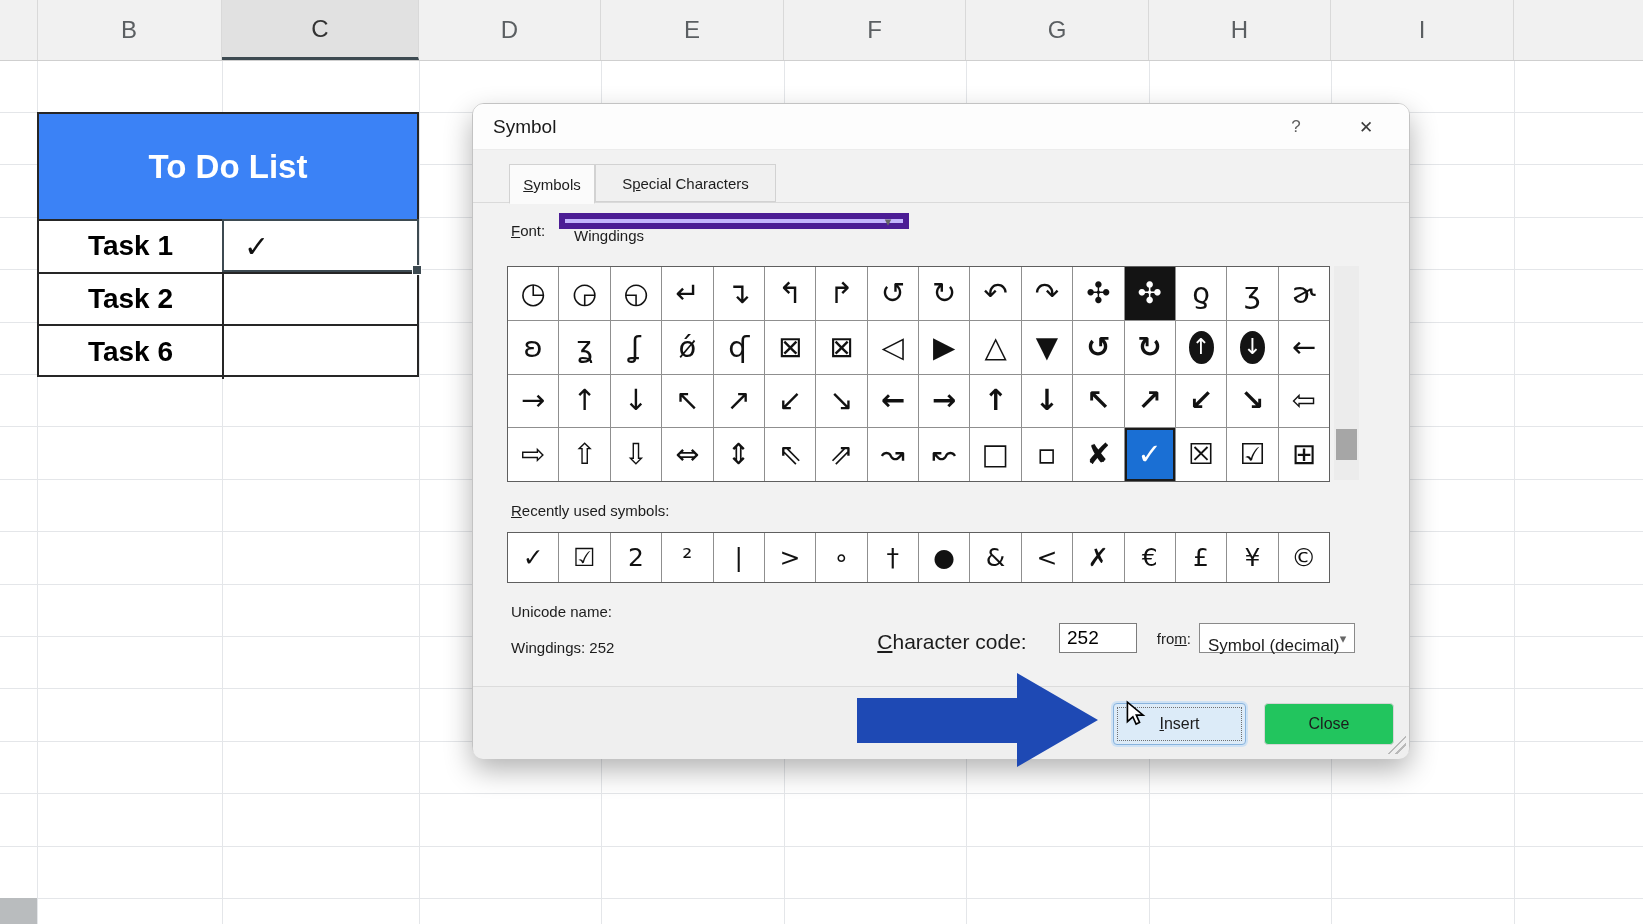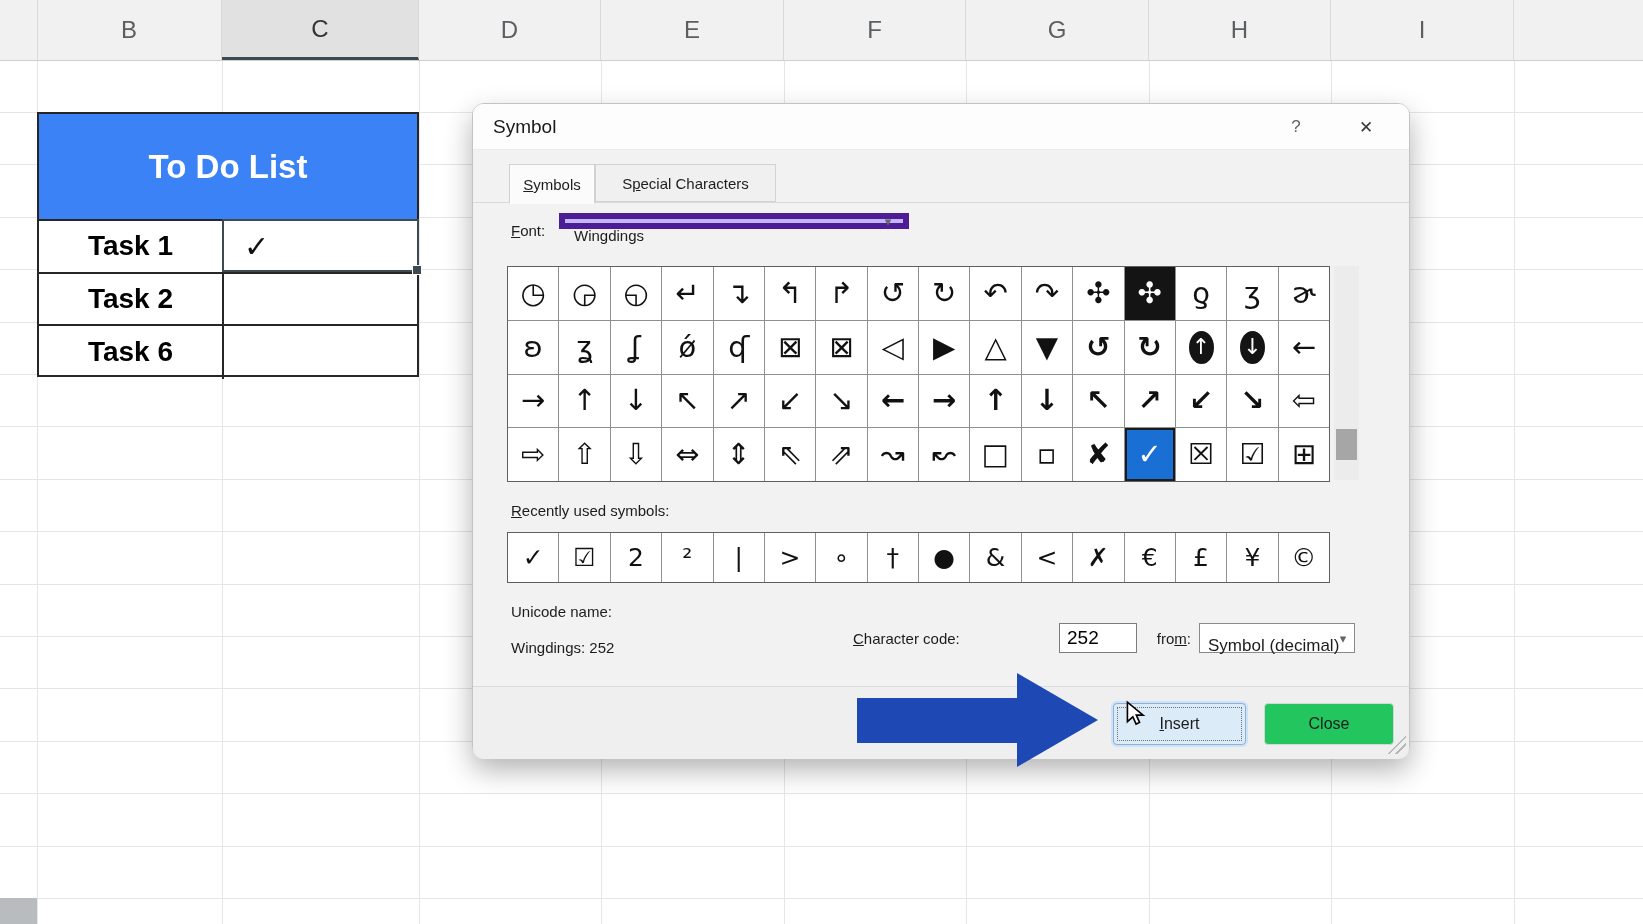--- a/index.html
+++ b/index.html
@@ -73,21 +73,21 @@
   #grid-scrollbar{position:absolute;left:861px;top:162px;width:25px;height:214px;background:#ececec;}
   #grid-scroll-thumb{position:absolute;left:2px;top:163px;width:21px;height:31px;background:#a6a6a6;}
 
   #recent-label{position:absolute;left:38px;top:398px;font-size:15px;}
   #recent-row{position:absolute;left:34px;top:428px;width:821px;height:49px;display:grid;
               grid-template-columns:repeat(16,1fr);gap:1px;background:#8f8f8f;border:1px solid #5f5f5f;}
   #recent-row .scell{font-size:25px;}
 
   #unicode-label{position:absolute;left:38px;top:499px;font-size:15px;}
   #unicode-value{position:absolute;left:38px;top:535px;font-size:15px;}
-  #charcode-label{position:absolute;left:380px;top:526px;width:198px;text-align:left;font-size:15px;}
+  #charcode-label{position:absolute;left:380px;top:526px;width:198px;text-align:center;font-size:21px;}
   #charcode-input{position:absolute;left:586px;top:519px;width:78px;height:30px;border:1px solid #7c7c7c;
                   background:#fff;font-size:19px;padding:0 0 0 7px;box-sizing:border-box;
                   font-family:"Liberation Sans",sans-serif;}
   #from-label{position:absolute;left:666px;top:526px;width:52px;text-align:right;font-size:15px;}
   #from-combo{position:absolute;left:726px;top:519px;width:156px;height:30px;background:#fff;
               border:1px solid #8a8a8a;box-sizing:border-box;}
   #from-combo .combo-text{position:absolute;left:8px;top:0;height:28px;display:flex;align-items:center;font-size:17px;margin-top:8px;}
   #from-combo .combo-chevron{width:22px;border-left:none;}
 
   #dialog-footer{position:absolute;left:0;top:582px;width:100%;height:73px;background:#efefef;

